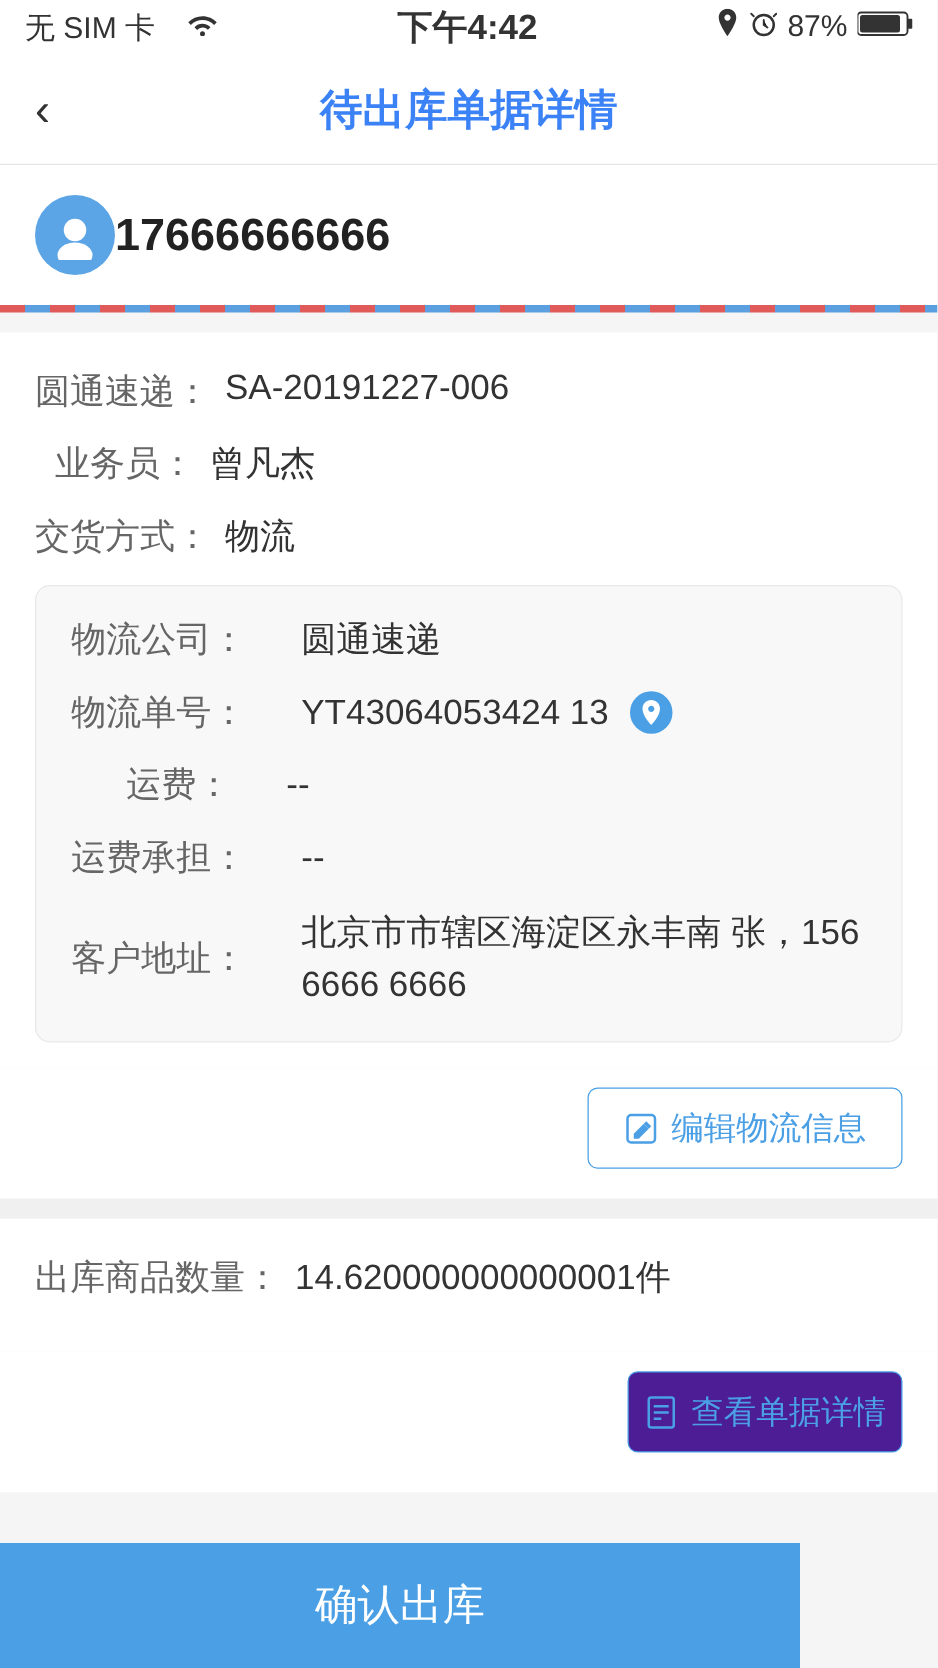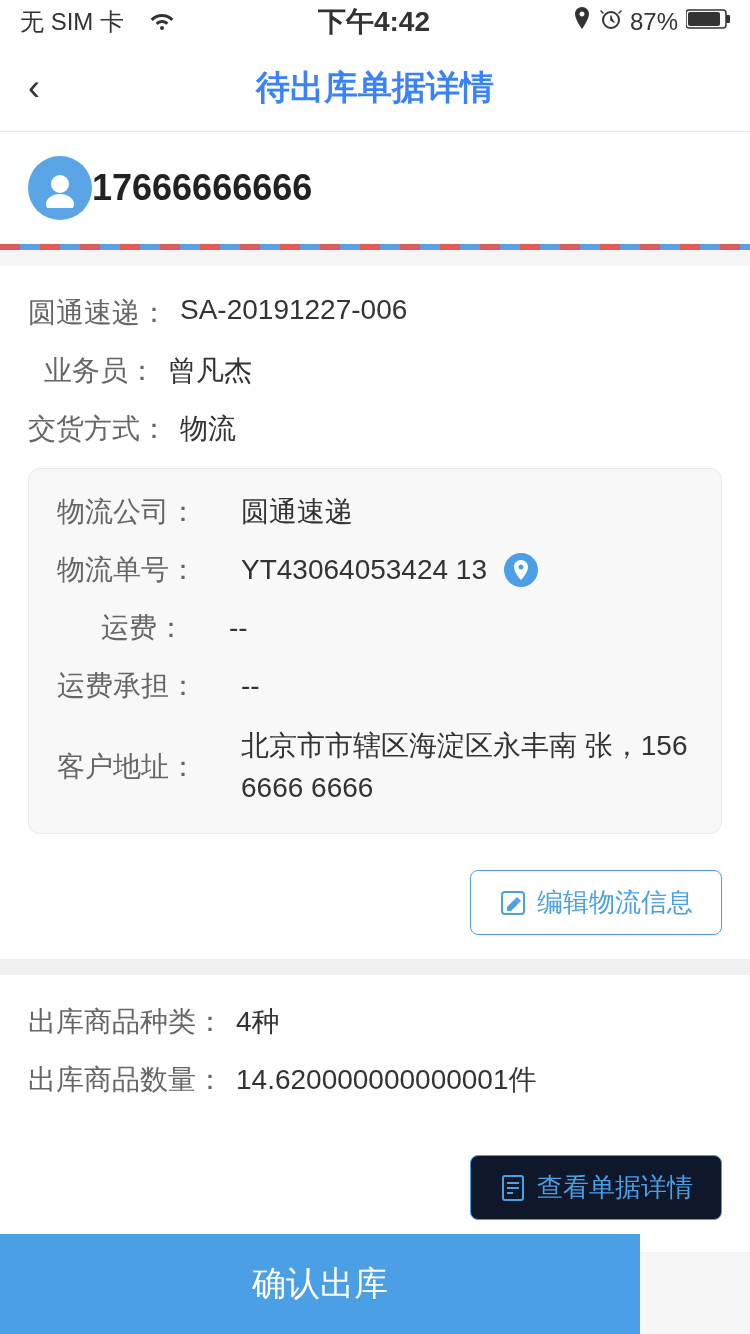--- a/index.html
+++ b/index.html
@@ -179,28 +179,28 @@
     
     .detail-btn-container {
       background: #fff;
       padding: 16px 28px 32px;
       display: flex;
       justify-content: flex-end;
     }
     .detail-btn {
       border: 1.5px solid #4a9fe5;
       border-radius: 8px;
-      padding: 14px 28px;
+      padding: 14px 12px;
       color: #4a9fe5;
       font-size: 26px;
       display: flex;
       align-items: center;
       gap: 10px;
       cursor: pointer;
-      background: #0f172a;
+      background: #4c1d95;
     }
 
     
     .empty-space {
       flex: 1;
       background: #f5f5f5;
       min-height: 200px;
     }
 
     
@@ -334,24 +334,20 @@
         <path d="M8 18l8-8 4 4-8 8H8v-4z" fill="#4a9fe5"></path>
         <path d="M16 10l2-2 4 4-2 2" fill="#4a9fe5"></path>
       </svg>
       <span>编辑物流信息</span>
     </div>
   </div>
 
   <div class="section-separator"></div>
 
   <div class="product-section">
-    <div class="info-row">
-      <span class="info-label">出库商品种类：</span>
-      <span class="info-value">4种</span>
-    </div>
     <div class="info-row">
       <span class="info-label">出库商品数量：</span>
       <span class="info-value">14.620000000000001件</span>
     </div>
   </div>
 
   <div class="detail-btn-container">
     <div class="detail-btn">
       <svg width="28" height="28" viewBox="0 0 28 28">
         <rect x="4" y="2" width="20" height="24" rx="2" fill="none" stroke="#4a9fe5" stroke-width="2"></rect>

